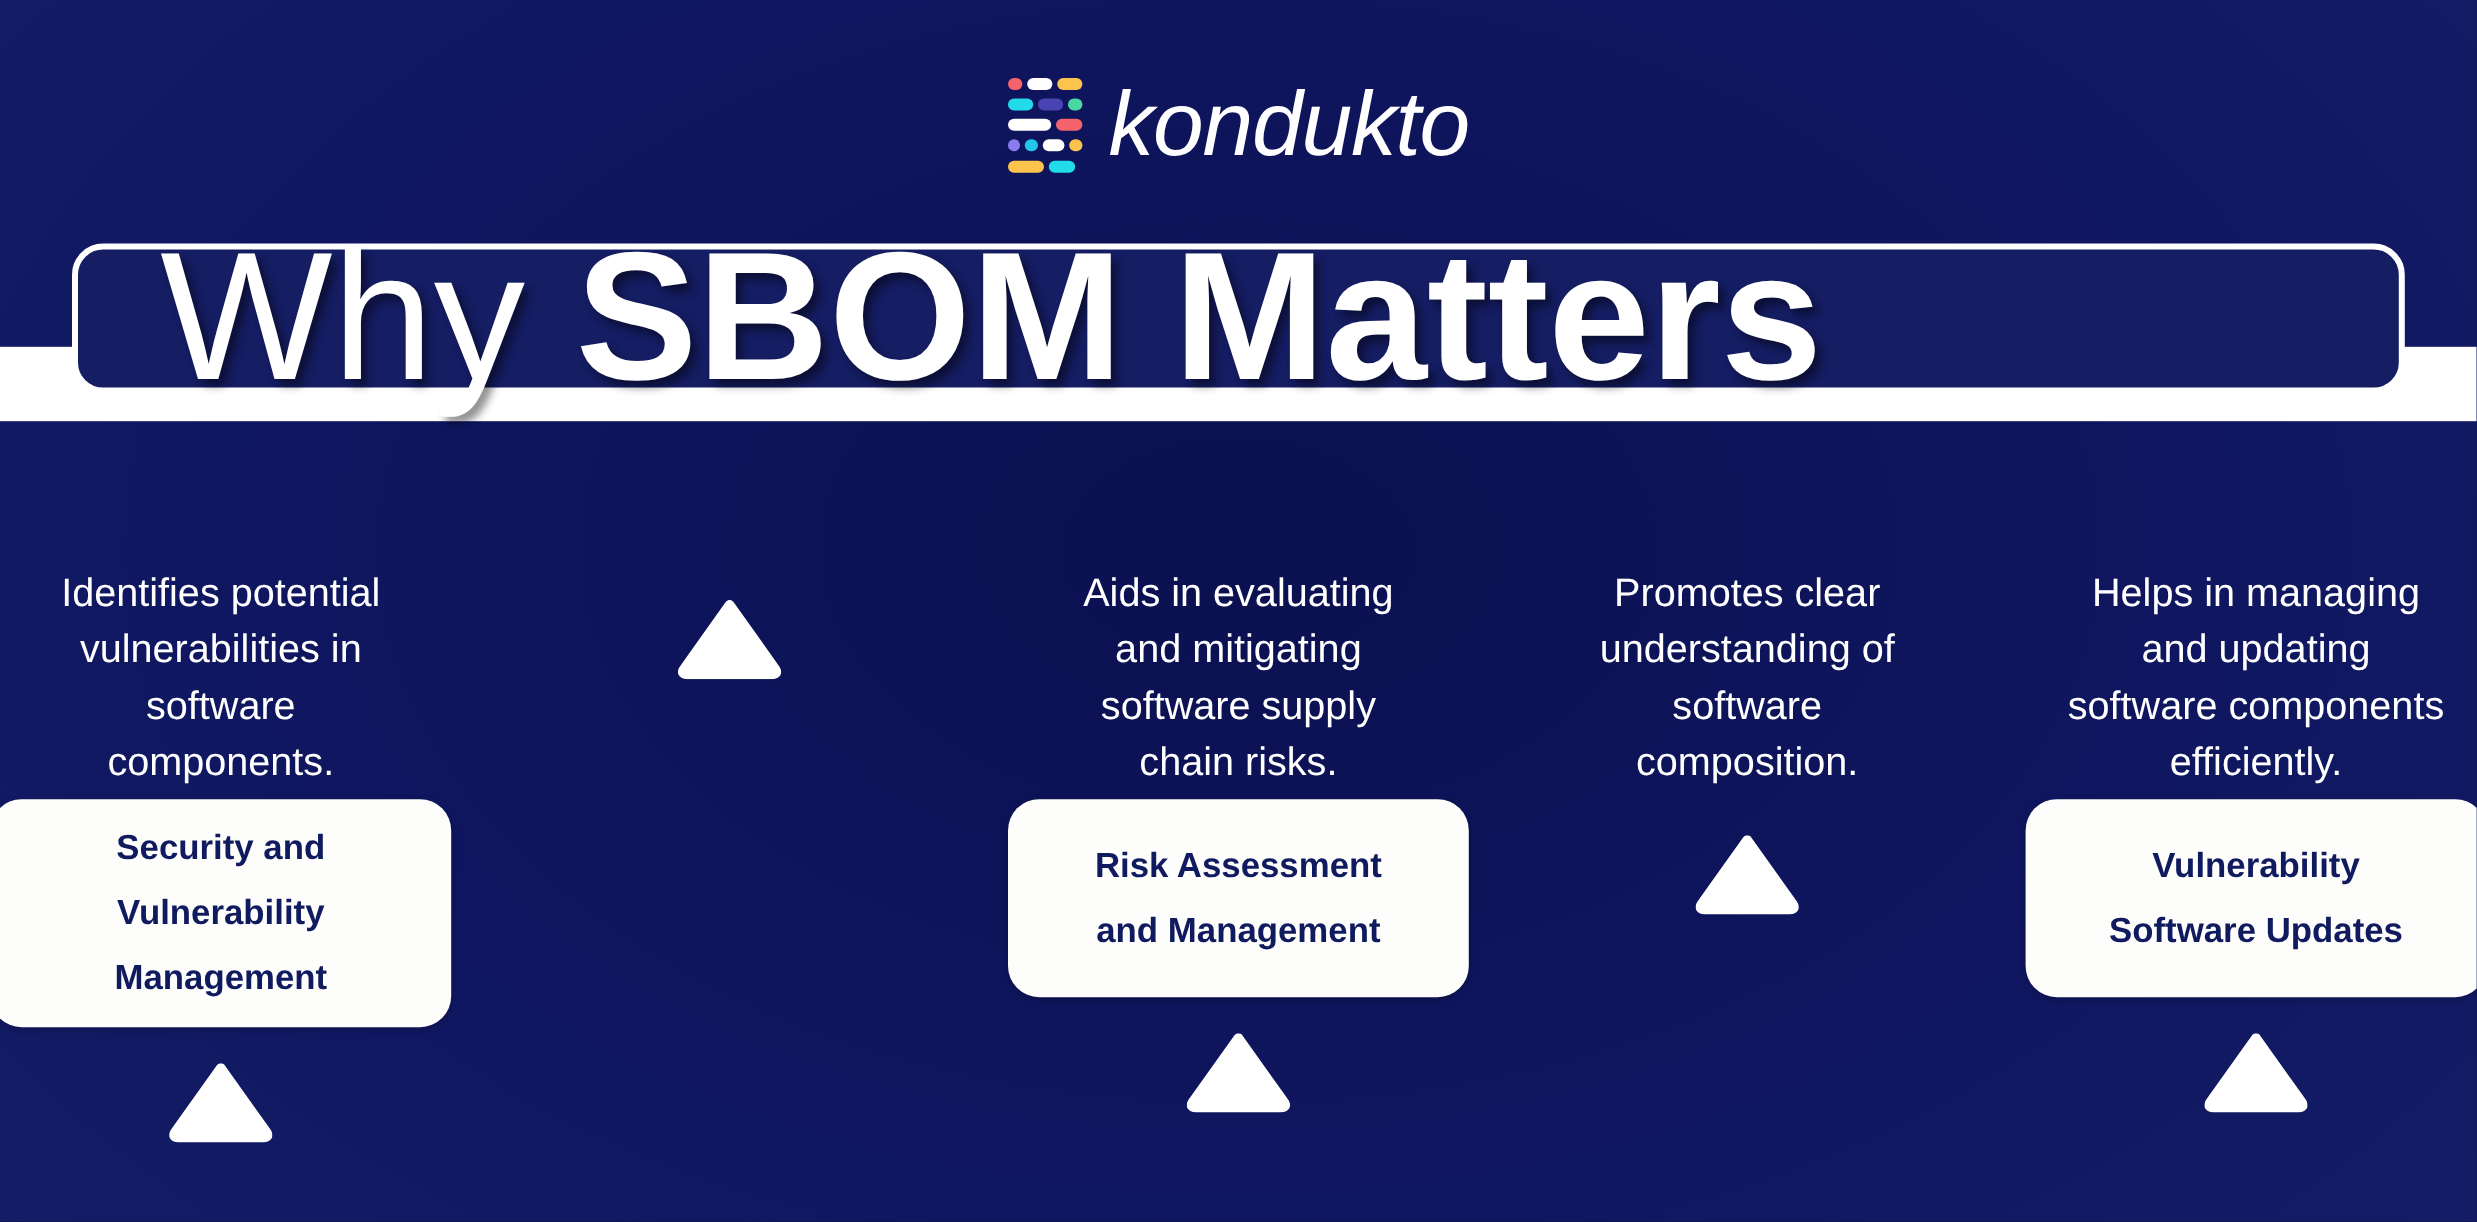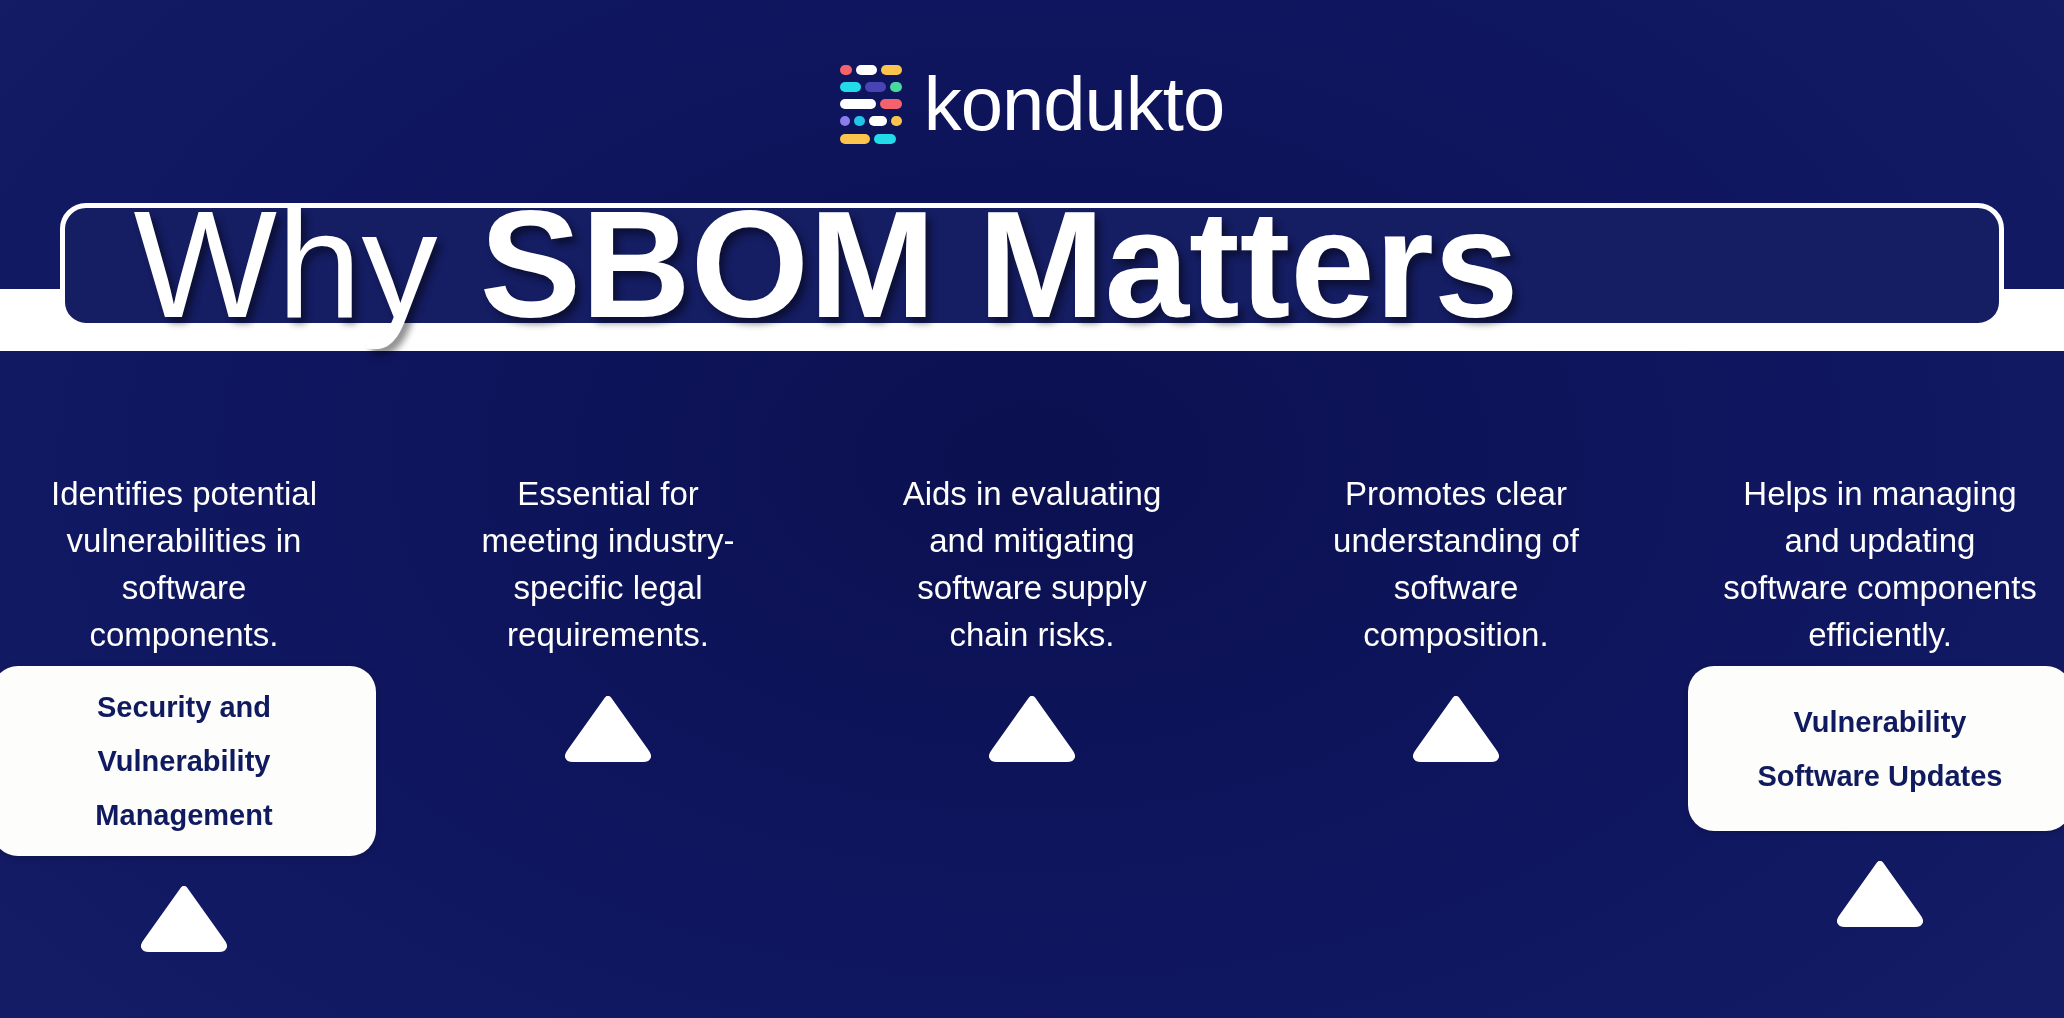--- a/index.html
+++ b/index.html
@@ -29,20 +29,21 @@
   }
   .lrow { display:flex; align-items:center; gap:4px; height:11px; }
   .lbar { height:10px; border-radius:6px; }
   #logo-word {
     color:#ffffff;
     font-size:76px;
     letter-spacing:-1px;
     line-height:1;
     font-weight:400;
     white-space:nowrap;
+    font-style:italic;
   }
 
   
   #title-zone {
     position:absolute; left:0; top:186px; width:2064px; height:160px;
   }
   #white-stripe {
     position:absolute; left:0; top:103px; width:2064px; height:62px;
     background:#ffffff;
   }
@@ -164,36 +165,36 @@
 Management</div>
       </div>
       <div class="tri-wrap">
         <svg class="tri" width="86" height="66" viewBox="0 0 86 66" aria-hidden="true">
           <path d="M43 4 L80 56 Q85 62 78 62 L8 62 Q1 62 6 56 Z" fill="#ffffff" stroke="#ffffff" stroke-width="8" stroke-linejoin="round"></path>
         </svg>
       </div>
     </div>
 
     <div class="col">
-      <div class="desc">Essential for
-meeting industry-
-specific legal
-requirements.</div>
       <div class="tri-wrap">
         <svg class="tri" width="86" height="66" viewBox="0 0 86 66" aria-hidden="true">
           <path d="M43 4 L80 56 Q85 62 78 62 L8 62 Q1 62 6 56 Z" fill="#ffffff" stroke="#ffffff" stroke-width="8" stroke-linejoin="round"></path>
         </svg>
       </div>
     </div>
 
     <div class="col">
       <div class="desc">Aids in evaluating
 and mitigating
 software supply
 chain risks.</div>
+      <div class="card">
+        <div class="card-text">Risk Assessment
+and Management</div>
+      </div>
       <div class="tri-wrap">
         <svg class="tri" width="86" height="66" viewBox="0 0 86 66" aria-hidden="true">
           <path d="M43 4 L80 56 Q85 62 78 62 L8 62 Q1 62 6 56 Z" fill="#ffffff" stroke="#ffffff" stroke-width="8" stroke-linejoin="round"></path>
         </svg>
       </div>
     </div>
 
     <div class="col">
       <div class="desc">Promotes clear
 understanding of

